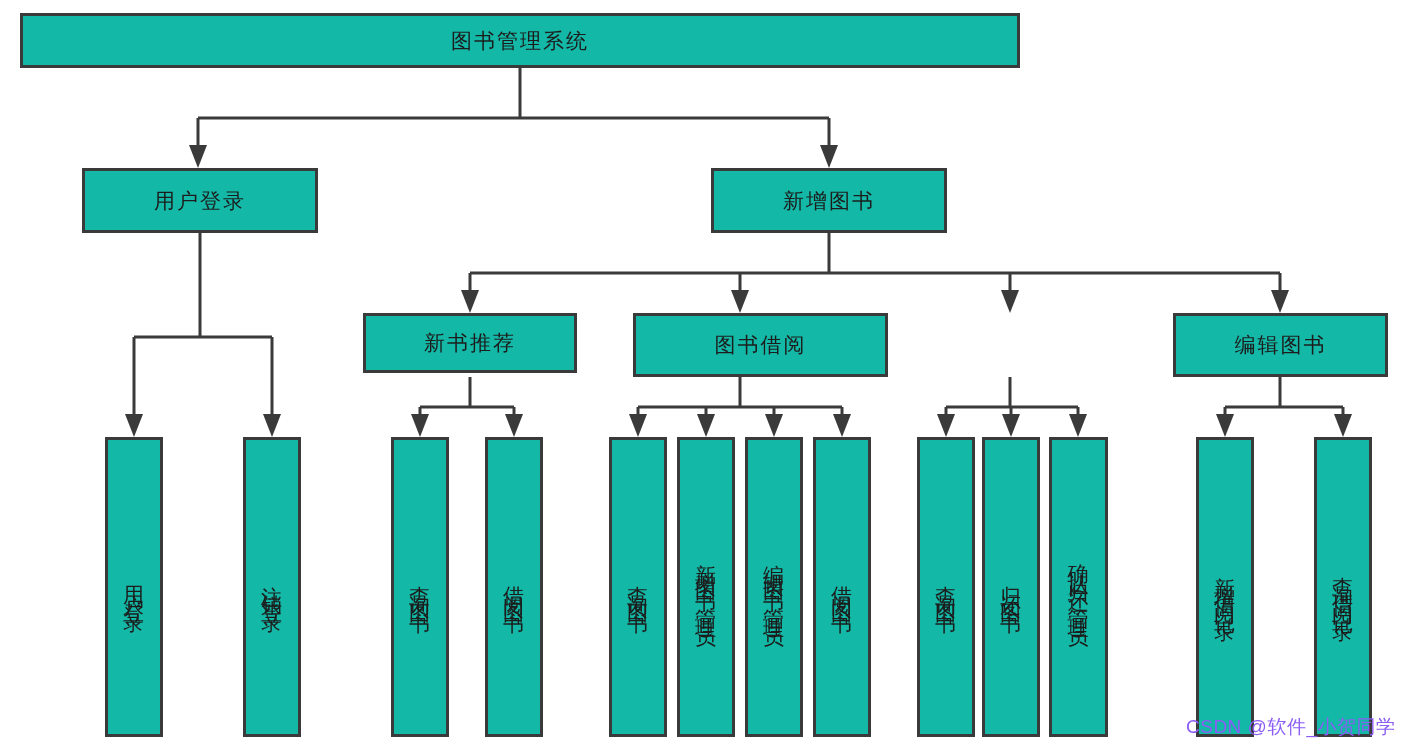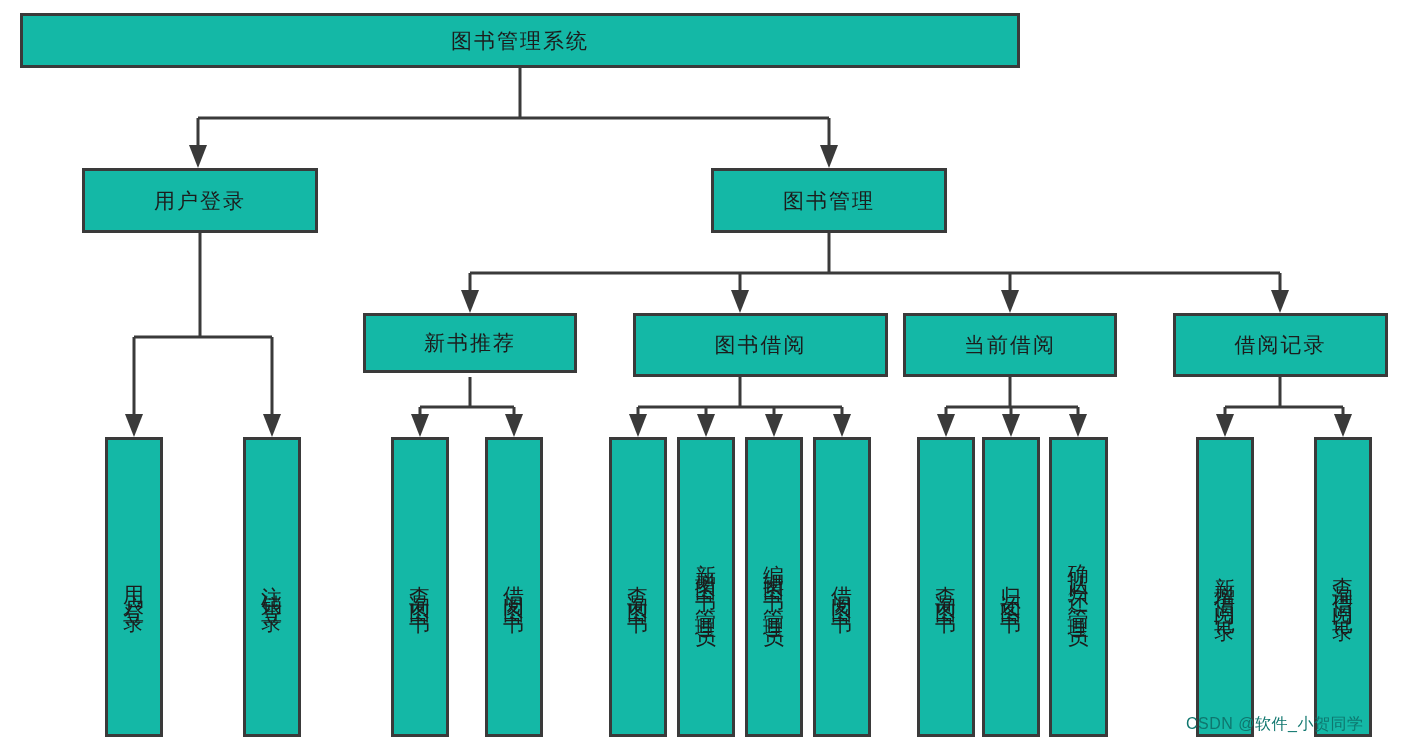--- a/index.html
+++ b/index.html
@@ -16,21 +16,21 @@
     z-index:2;
   }
   .box .lbl{
     font-size:21px;color:#1c1c1c;letter-spacing:2px;white-space:nowrap;line-height:1.2;
   }
   .box.v .lbl{
     writing-mode:vertical-lr;text-orientation:mixed;letter-spacing:9px;line-height:1;
   }
   .watermark{
     position:absolute;left:1186px;top:714px;z-index:6;
-    font-size:16px;color:#0f766e;letter-spacing:0.5px;white-space:nowrap;
+    font-size:19px;color:#8b5cf6;letter-spacing:0.5px;white-space:nowrap;
   }
 </style>
 </head>
 <body>
 
 <div class="canvas">
 
   <svg class="connectors" viewBox="0 0 1405 747" xmlns="http://www.w3.org/2000/svg">
     <path d="
       M520 68 V118
@@ -72,34 +72,31 @@
   </svg>
 
   <div class="box" style="left:20px;top:13px;width:1000px;height:55px">
     <span class="lbl">图书管理系统</span>
   </div>
 
   <div class="box" style="left:82px;top:168px;width:236px;height:65px">
     <span class="lbl">用户登录</span>
   </div>
   <div class="box" style="left:711px;top:168px;width:236px;height:65px">
-    <span class="lbl">图书管理</span>
+    <span class="lbl">新增图书</span>
   </div>
 
   <div class="box" style="left:363px;top:313px;width:214px;height:60px">
     <span class="lbl">新书推荐</span>
   </div>
   <div class="box" style="left:633px;top:313px;width:255px;height:64px">
     <span class="lbl">图书借阅</span>
   </div>
-  <div class="box" style="left:903px;top:313px;width:214px;height:64px">
-    <span class="lbl">当前借阅</span>
-  </div>
   <div class="box" style="left:1173px;top:313px;width:215px;height:64px">
-    <span class="lbl">借阅记录</span>
+    <span class="lbl">编辑图书</span>
   </div>
 
   <div class="box v" style="left:105px;top:437px;width:58px;height:300px">
     <span class="lbl">用户登录</span>
   </div>
   <div class="box v" style="left:243px;top:437px;width:58px;height:300px">
     <span class="lbl">注销登录</span>
   </div>
 
   <div class="box v" style="left:391px;top:437px;width:58px;height:300px">

